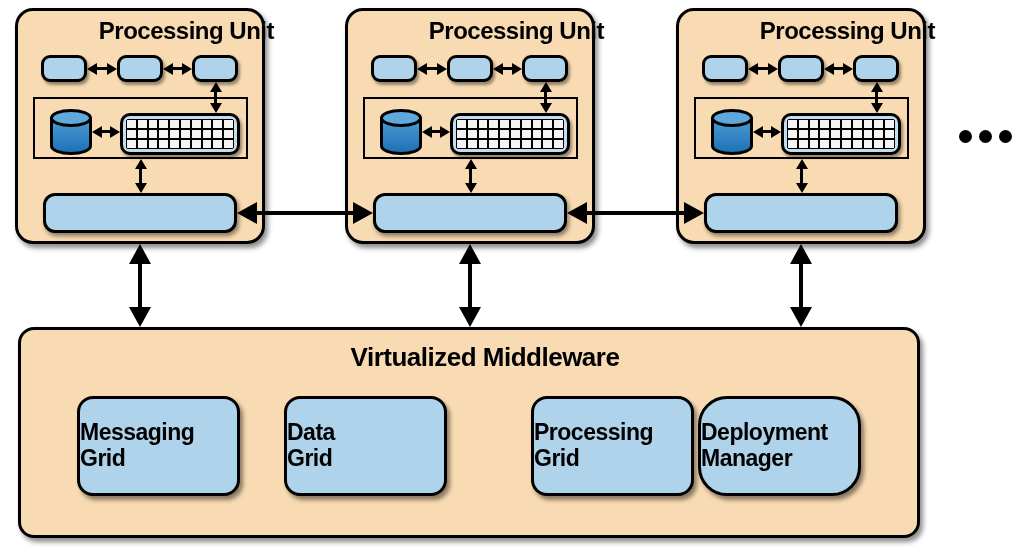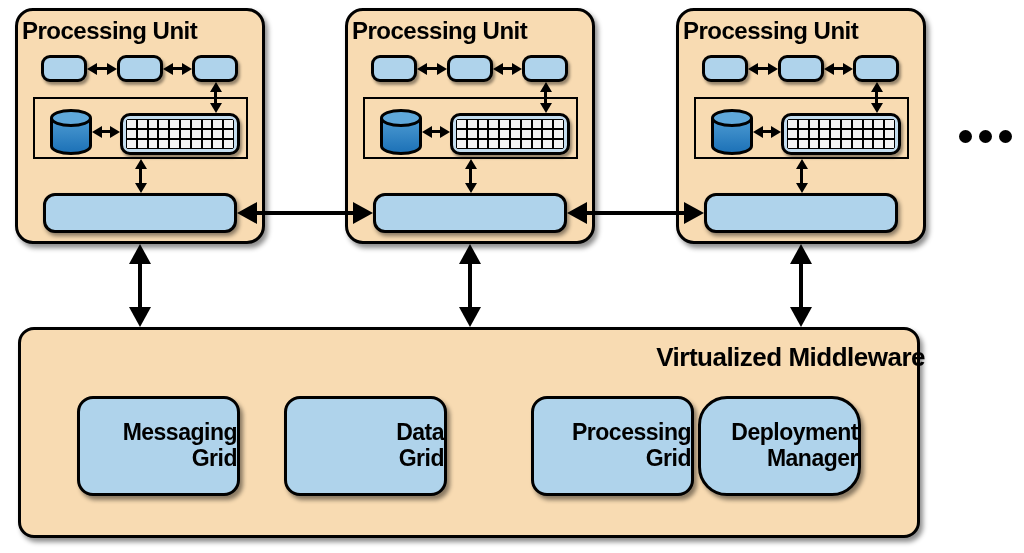--- a/index.html
+++ b/index.html
@@ -9,21 +9,21 @@
     overflow:hidden;
   }
   
   .panel {
     position:absolute; background:#F8DBB2; border:3px solid #000;
     border-radius:18px; box-shadow:3px 4px 5px rgba(0,0,0,0.45);
     box-sizing:border-box;
   }
   .pu { width:250px; height:236px; top:8px; }
   .pu-title {
-    position:absolute; top:6px; left:4px; width:100%; text-align:left;
+    position:absolute; top:6px; left:12px; width:100%; text-align:right;
     font-size:24px; font-weight:bold; letter-spacing:-0.5px; color:#000;
   }
   
   .chip {
     position:absolute; top:44px; width:46px; height:27px;
     background:#AFD3EB; border:3px solid #000; border-radius:9px;
     box-shadow:2px 3px 3px rgba(0,0,0,0.4); box-sizing:border-box;
   }
   .chip.c1 { left:23px; } .chip.c2 { left:99px; } .chip.c3 { left:174px; }
   
@@ -91,28 +91,28 @@
     border-bottom:20px solid #000;
   }
   .arr-v.lg::after {
     bottom:-19px; left:50%; transform:translateX(-50%);
     border-left:11px solid transparent; border-right:11px solid transparent;
     border-top:20px solid #000;
   }
   
   #middleware { left:18px; top:327px; width:902px; height:211px; border-radius:16px; }
   .mw-title {
-    position:absolute; top:12px; left:8px; width:100%; text-align:right;
+    position:absolute; top:12px; left:16px; width:100%; text-align:center;
     font-size:26px; font-weight:bold; letter-spacing:-0.5px; color:#000;
   }
   .comp {
     position:absolute; top:66px; width:163px; height:100px;
     background:#AFD3EB; border:3px solid #000; border-radius:16px;
     box-shadow:3px 4px 4px rgba(0,0,0,0.45); box-sizing:border-box;
-    display:flex; flex-direction:column; align-items:flex-end; justify-content:center;
+    display:flex; flex-direction:column; align-items:flex-start; justify-content:center;
     font-size:23px; font-weight:bold; letter-spacing:-0.5px; color:#000;
     line-height:1.12; text-align:center;
   }
   .comp.k0 { left:56px; } .comp.k1 { left:263px; }
   .comp.k2 { left:470px;margin-left:40px; } .comp.k3 { left:677px;border-radius:29px; }
   
   .dot {
     position:absolute; top:130px; width:13px; height:13px;
     background:#000; border-radius:50%;
   }

